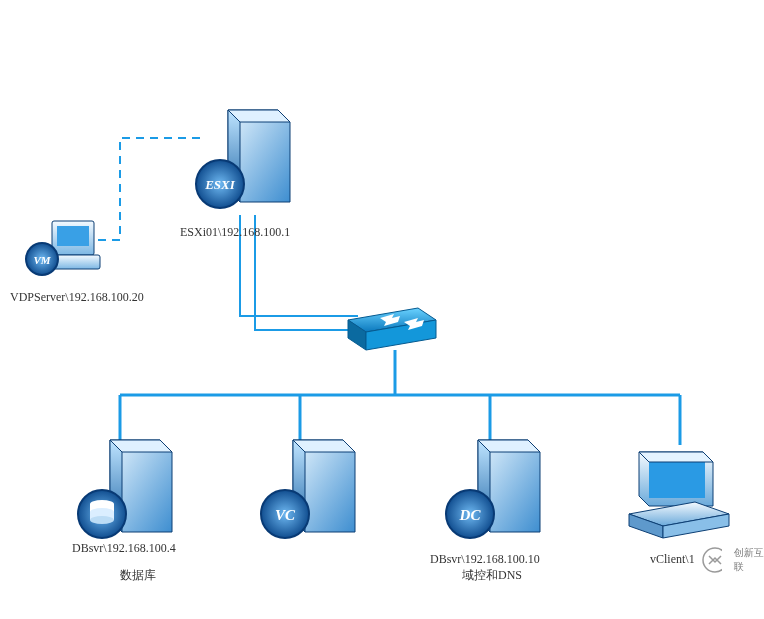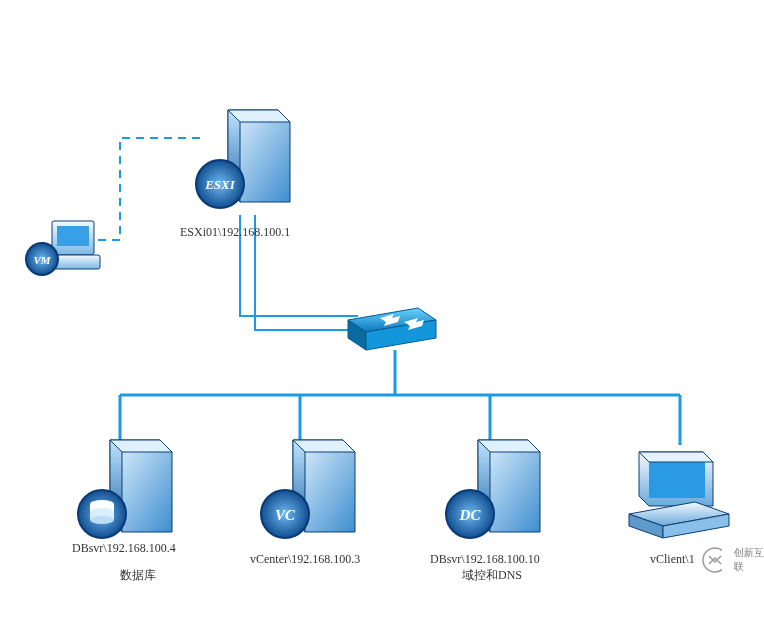--- a/index.html
+++ b/index.html
@@ -103,20 +103,21 @@
           <stop offset="0" stop-color="#6fb9f2"></stop>
           <stop offset="1" stop-color="#114e90"></stop>
         </radialGradient>
     </defs>
     <rect x="30" y="6" width="42" height="34" rx="2" fill="url(#pcg)" stroke="#0d3f74"></rect>
     <rect x="35" y="11" width="32" height="20" fill="#39a0e6"></rect>
     <rect x="24" y="40" width="54" height="14" rx="2" fill="url(#pcg)" stroke="#0d3f74"></rect>
     <circle cx="20" cy="44" r="16" fill="url(#badgeVM)" stroke="#083a75" stroke-width="2"></circle>
     <text x="20" y="49" text-anchor="middle" font-size="11" font-weight="bold" font-style="italic" fill="#fff">VM</text>
   </svg>
+  <div class="label" style="left:10px;top:290px">VDPServer\192.168.100.20</div>
 
   <svg class="node-svg" width="100" height="60" style="left:340;top:300">
     <defs>
       <linearGradient id="swg" x1="0" y1="0" x2="0" y2="1">
         <stop offset="0" stop-color="#6ad2ff"></stop>
           <stop offset="1" stop-color="#0a78bd"></stop>
       </linearGradient>
     </defs>
     <polygon points="8,20 78,8 96,20 26,32" fill="url(#swg)" stroke="#055a90"></polygon>
     <polygon points="8,20 26,32 26,50 8,38" fill="#0b6aa0" stroke="#055a90"></polygon>
@@ -172,21 +173,20 @@
           <stop offset="0" stop-color="#6fb9f2"></stop>
           <stop offset="1" stop-color="#114e90"></stop>
         </radialGradient>
     </defs>
     <polygon points="38,10 88,10 100,22 100,102 50,102 38,90" fill="url(#sg3)" stroke="#0d3f74"></polygon>
     <polygon points="38,10 38,90 50,102 50,22" fill="url(#sg3b)" stroke="#0d3f74"></polygon>
     <polygon points="38,10 88,10 100,22 50,22" fill="#dff1ff" stroke="#0d3f74"></polygon>
     <circle cx="30" cy="84" r="24" fill="url(#badgeVC)" stroke="#083a75" stroke-width="2"></circle>
     <text x="30" y="90" text-anchor="middle" font-size="15" font-weight="bold" font-style="italic" fill="#fff">VC</text>
   </svg>
-  <div class="label" style="left:250px;top:552px">vCenter\192.168.100.3</div>
 
   <svg class="node-svg" width="110" height="120" style="left:440;top:430">
     <defs>
       <linearGradient id="sg4" x1="0" y1="0" x2="1" y2="1">
           <stop offset="0" stop-color="#e9f6ff"></stop>
           <stop offset="1" stop-color="#3e8ed0"></stop>
         </linearGradient>
       <linearGradient id="sg4b" x1="0" y1="0" x2="0" y2="1">
           <stop offset="0" stop-color="#bfe4ff"></stop>
           <stop offset="1" stop-color="#1f66a6"></stop>

